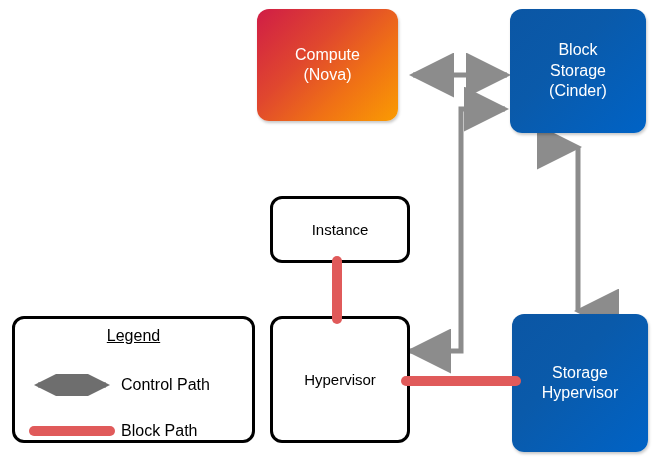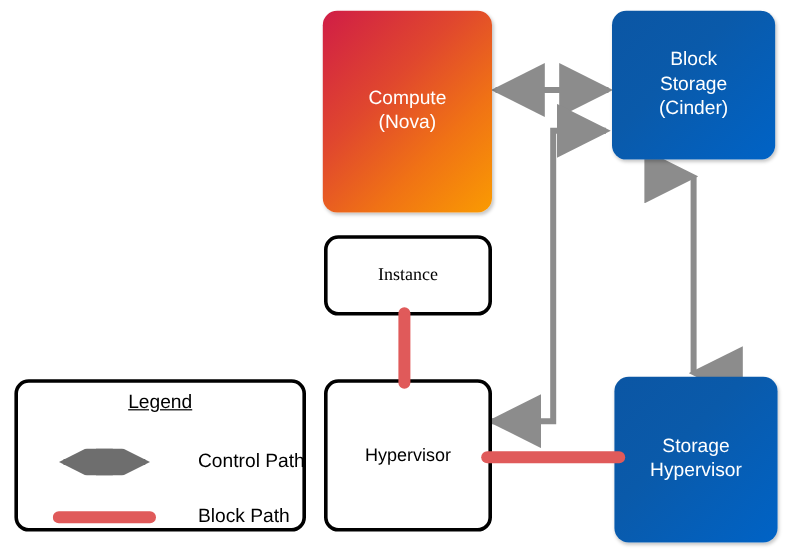--- a/index.html
+++ b/index.html
@@ -41,33 +41,33 @@
 
   
   .node.filled {
     border: none;
     color: #ffffff;
     font-size: 16px;
     box-shadow: 1px 2px 3px rgba(0,0,0,0.22);
   }
 
   #node-compute {
-    left: 269px; top: 9px; width: 141px; height: 168px;
+    left: 257px; top: 9px; width: 141px; height: 112px;
     background: linear-gradient(135deg, #d01d46 0%, #e0472e 38%, #f07215 68%, #fa9b02 100%);
   }
   #node-block-storage {
     left: 510px; top: 9px; width: 136px; height: 124px;
     background: linear-gradient(135deg, #0b56a4 0%, #0a5aaa 40%, #0063c6 100%);
   }
   #node-storage-controller {
     left: 512px; top: 314px; width: 136px; height: 138px;
     background: linear-gradient(135deg, #0b56a4 0%, #0a5aaa 40%, #0063c6 100%);
   }
   #node-instance {
-    left: 270px; top: 196px; width: 140px; height: 67px; font-family: Liberation Serif, serif;
+    left: 270px; top: 196px; width: 140px; height: 67px;
   }
   #node-hypervisor {
     left: 270px; top: 316px; width: 140px; height: 127px;
   }
 
   
   #legend {
     position: absolute;
     left: 12px; top: 316px; width: 243px; height: 127px;
     box-sizing: border-box;
@@ -79,25 +79,24 @@
   #legend-title {
     position: absolute;
     left: 0; right: 0; top: 8px;
     text-align: center;
     font-size: 16px;
     color: #000000;
     text-decoration: underline;
   }
   .legend-row {
     position: absolute;
-    left: 15px; right: 0;
+    left: 0; right: 0;
     height: 28px;
     display: flex;
     align-items: center;
-    gap: 29px;
   }
   #legend-row-control { top: 52px; }
   #legend-row-data    { top: 98px; }
   .legend-swatch {
     width: 98px;
     height: 28px;
     margin-left: 8px;
     flex: none;
     display: flex;
     align-items: center;

